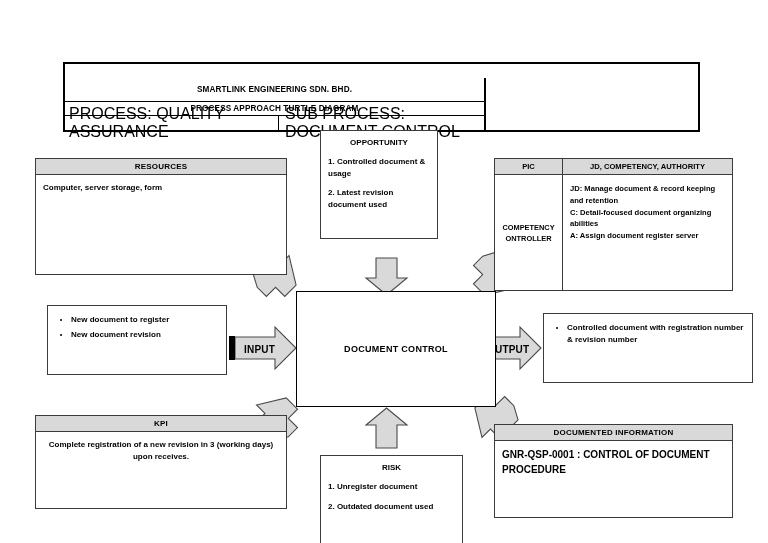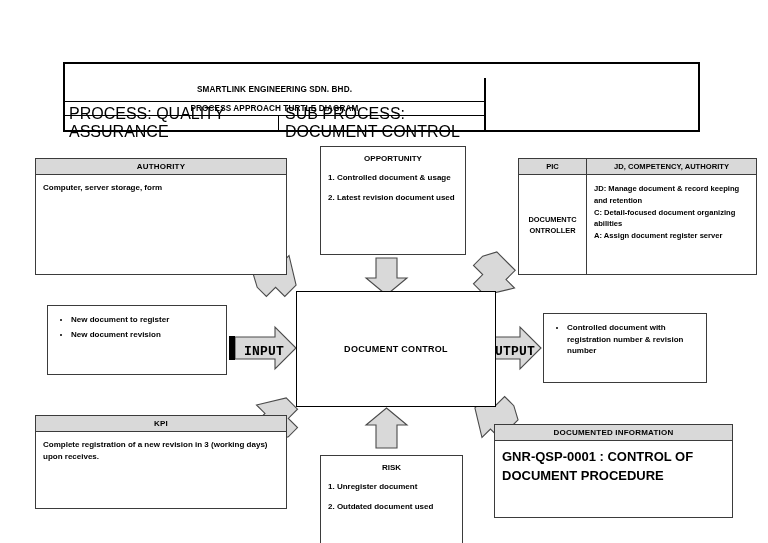--- a/index.html
+++ b/index.html
@@ -46,21 +46,21 @@
   .pic-body{display:flex;height:calc(100% - 15px);}
   .pic-body .pic-c1{display:flex;align-items:center;justify-content:center;text-align:center;font-size:7.4px;font-weight:bold;line-height:1.5;padding:0 2px;}
   .pic-body .pic-c2{padding:8px 6px 0 7px;font-size:7.6px;font-weight:bold;line-height:1.55;}
 
   
   .center-box{position:absolute;left:296px;top:291px;width:198px;height:114px;border:1.2px solid #000;background:#fff;display:flex;align-items:center;justify-content:center;font-size:9px;font-weight:bold;letter-spacing:.3px;}
 
   
   .arrows{position:absolute;left:0;top:0;width:768px;height:543px;pointer-events:none;}
   .ar{fill:#d9d9d9;stroke:#4a4a4a;stroke-width:1.1;}
-  .arlabel{position:absolute;font-size:13px;font-weight:bold;letter-spacing:.2px;font-family:Liberation Mono, monospace;}
+  .arlabel{position:absolute;font-size:10px;font-weight:bold;letter-spacing:.2px;}
 </style>
 </head>
 <body>
 
 <div class="page">
 
   <div class="hdr">
     <div class="hdr-row">
       <div class="hdr-left">
         <div class="cell hdr-company">SMARTLINK ENGINEERING SDN. BHD.</div>
@@ -93,75 +93,75 @@
     <polygon class="ar" points="480,337 520,337 520,327 541,348 520,369 520,359 480,359"></polygon>
     <rect x="474" y="336" width="6" height="24" fill="#000000"></rect>
   </svg>
 
   <span class="arlabel" style="left:244px;top:344px;">INPUT</span>
   <span class="arlabel" style="left:487px;top:344px;">OUTPUT</span>
 
   <div class="center-box">DOCUMENT CONTROL</div>
 
   <div class="box" style="left:35px;top:158px;width:252px;height:117px;">
-    <div class="bhead">AUTHORITY</div>
+    <div class="bhead">RESOURCES</div>
     <div class="bbody">Computer, server storage, form</div>
   </div>
 
-  <div class="box" style="left:320px;top:146px;width:146px;height:109px;">
+  <div class="box" style="left:320px;top:130px;width:118px;height:109px;">
     <div class="plain-title">OPPORTUNITY</div>
     <div class="bbody lines" style="padding-top:9px;">
       <p>1. Controlled document &amp; usage</p>
       <p>2. Latest revision document used</p>
     </div>
   </div>
 
-  <div class="box" style="left:494px;top:158px;width:239px;height:117px;margin-left:24px;">
+  <div class="box" style="left:494px;top:158px;width:239px;height:133px;">
     <div class="pic-head">
       <div class="pic-c1">PIC</div>
       <div class="pic-c2">JD, COMPETENCY, AUTHORITY</div>
     </div>
     <div class="pic-body">
-      <div class="pic-c1">DOCUMENTC ONTROLLER</div>
+      <div class="pic-c1">COMPETENCY ONTROLLER</div>
       <div class="pic-c2 lines">
         <p style="margin-bottom:0;">JD: Manage document &amp; record keeping and retention</p>
         <p style="margin-bottom:0;">C: Detail-focused document organizing abilities</p>
         <p style="margin-bottom:0;">A: Assign document register server</p>
       </div>
     </div>
   </div>
 
   <div class="box" style="left:47px;top:305px;width:180px;height:70px;">
     <div class="bbody" style="padding-top:8px;">
       <ul class="bl">
         <li>New document to register</li>
         <li>New document revision</li>
       </ul>
     </div>
   </div>
 
-  <div class="box" style="left:543px;top:313px;width:164px;height:70px;">
+  <div class="box" style="left:543px;top:313px;width:210px;height:70px;">
     <div class="bbody" style="padding-top:8px;">
       <ul class="bl">
         <li>Controlled document with registration number &amp; revision number</li>
       </ul>
     </div>
   </div>
 
-  <div class="box" style="left:35px;top:415px;width:252px;height:94px;">
+  <div class="box" style="left:35px;top:415px;width:252px;height:94px;text-align:center;">
     <div class="bhead">KPI</div>
     <div class="bbody">Complete registration of a new revision in 3 (working days) upon receives.</div>
   </div>
 
   <div class="box" style="left:320px;top:455px;width:143px;height:95px;">
     <div class="plain-title">RISK</div>
     <div class="bbody lines" style="padding-top:9px;">
       <p>1. Unregister document</p>
       <p>2. Outdated document used</p>
     </div>
   </div>
 
   <div class="box" style="left:494px;top:424px;width:239px;height:94px;">
     <div class="bhead">DOCUMENTED INFORMATION</div>
-    <div class="bbody" style="font-size:13px;">GNR-QSP-0001 : CONTROL OF DOCUMENT PROCEDURE</div>
+    <div class="bbody" style="font-size:10px;">GNR-QSP-0001 : CONTROL OF DOCUMENT PROCEDURE</div>
   </div>
 
 </div>
 
 </body></html>

